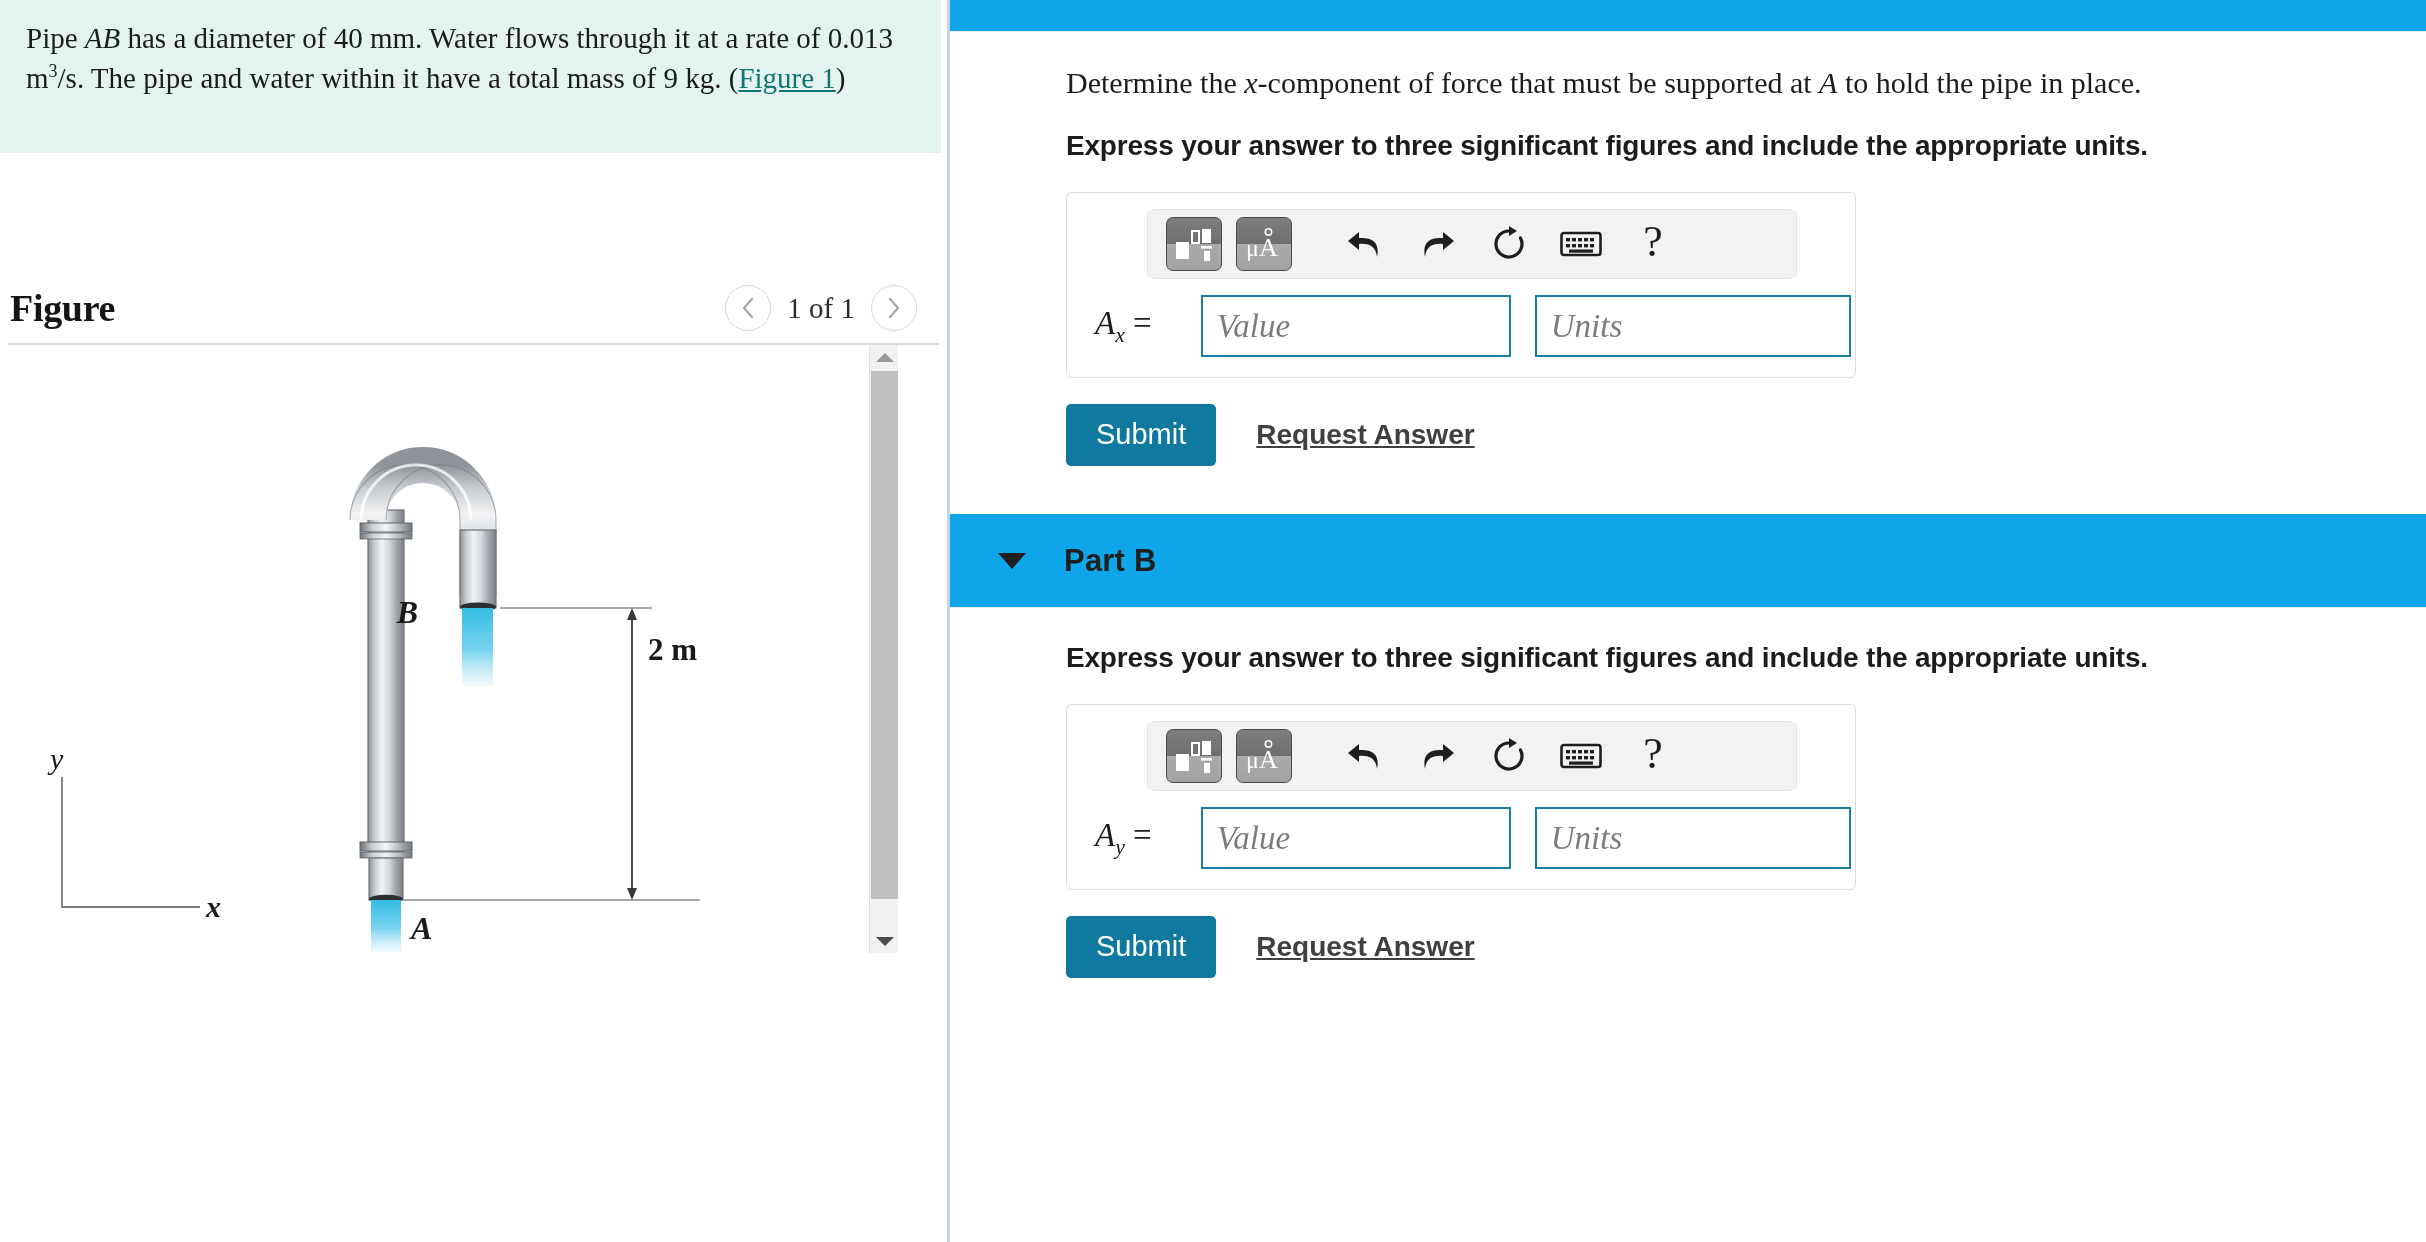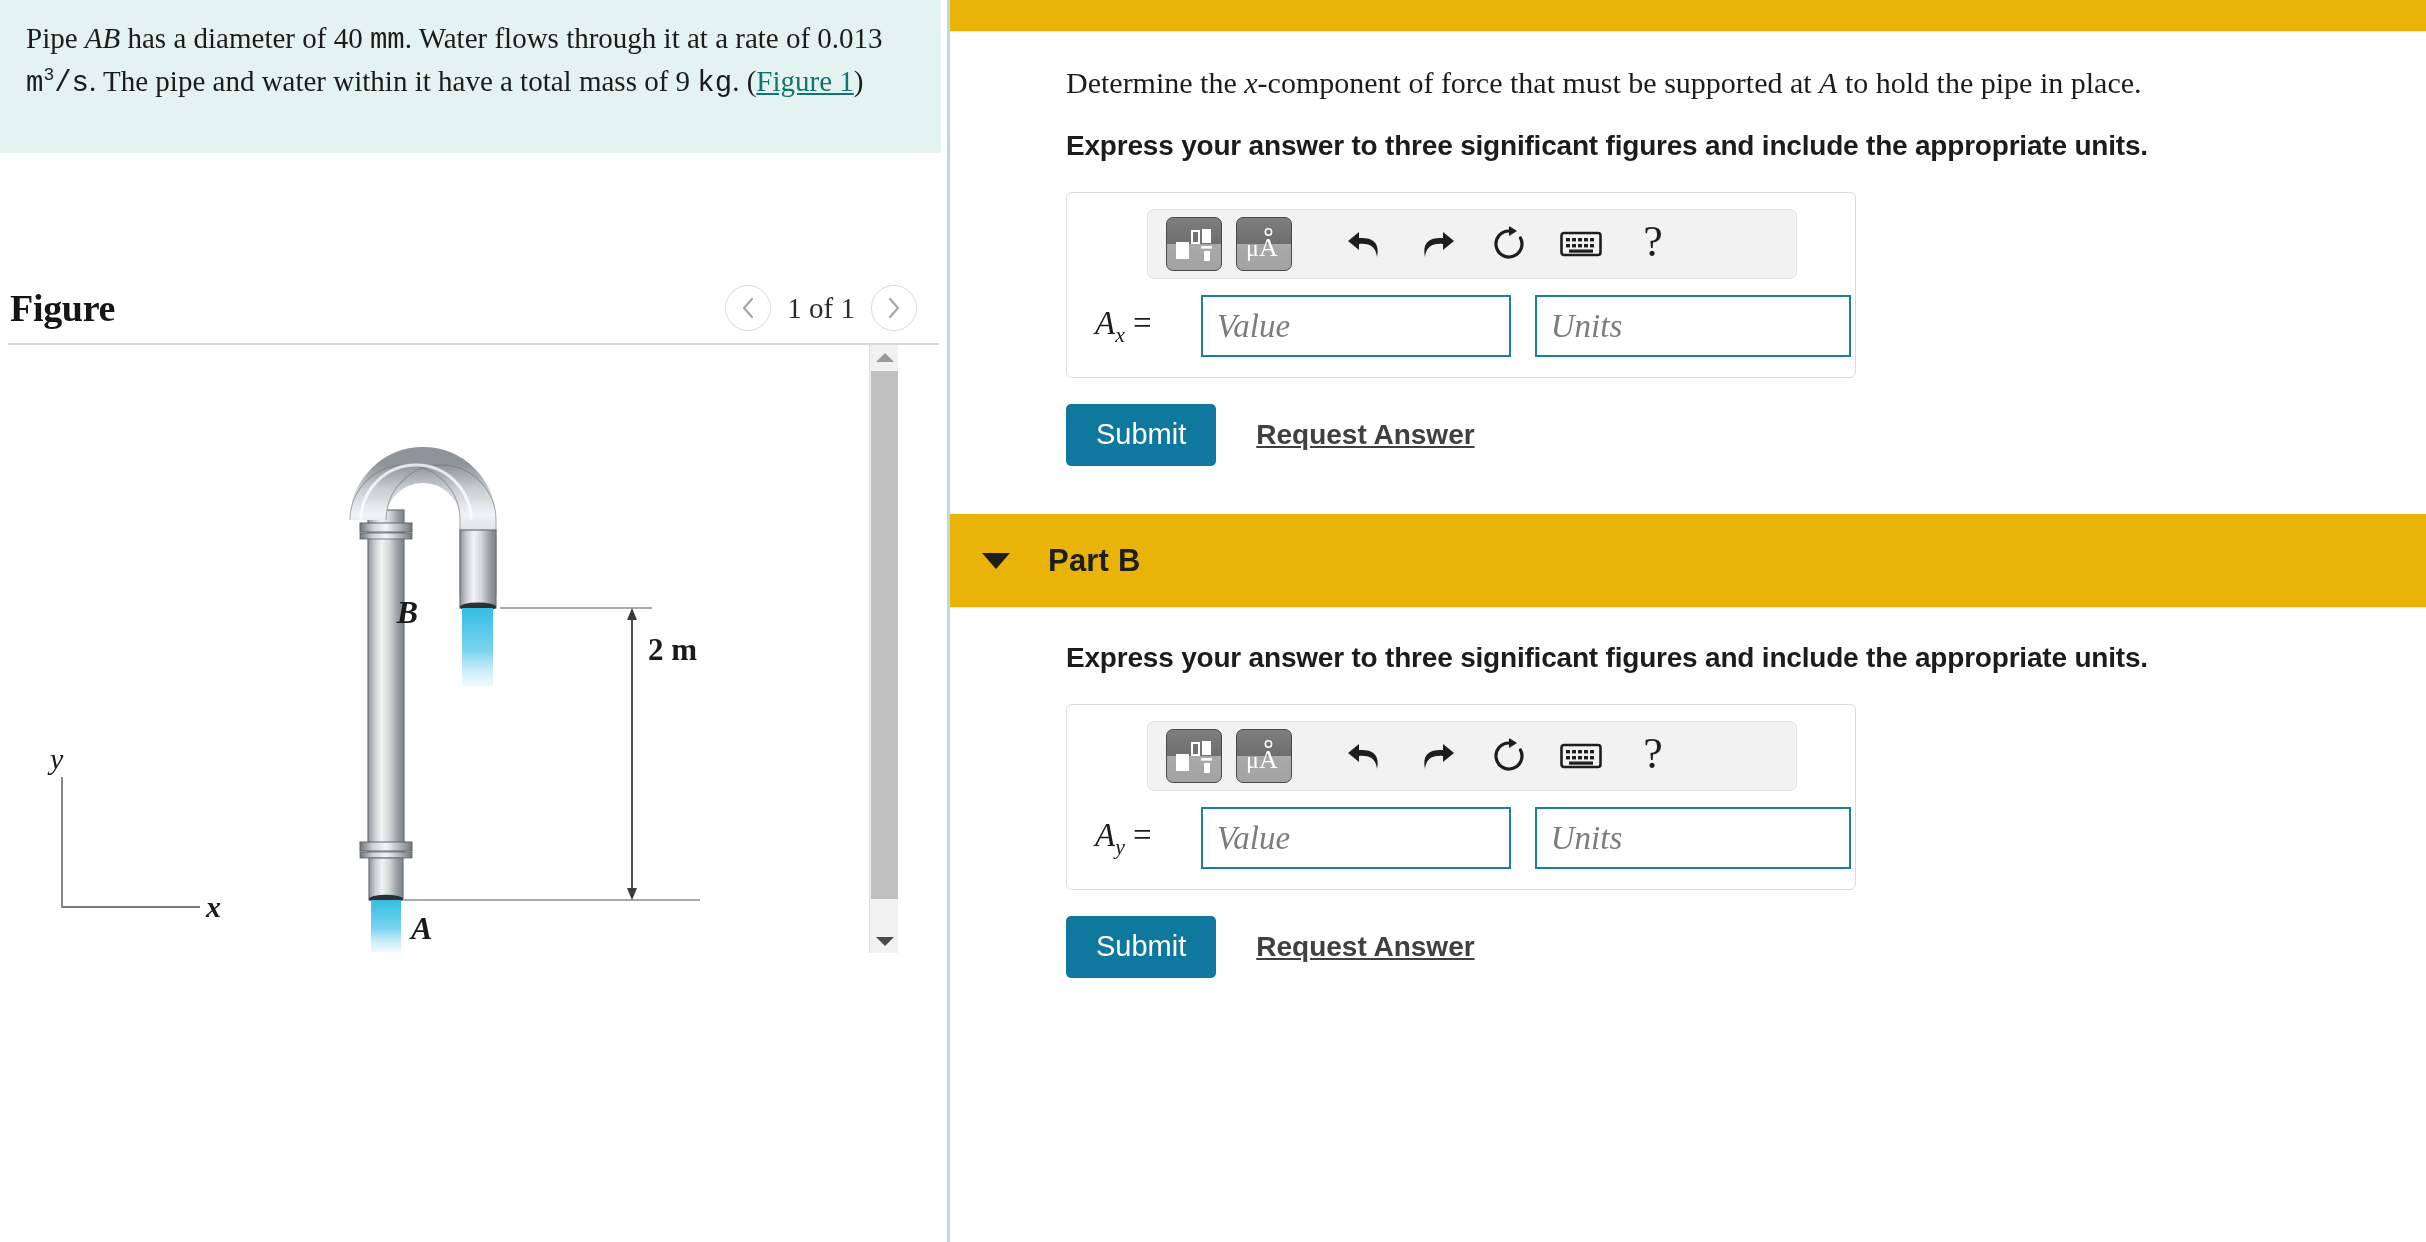--- a/index.html
+++ b/index.html
@@ -27,21 +27,21 @@
     width: 941px;
     min-height: 153px;
   }
   .problem-text {
     font-family: "Liberation Serif", serif;
     font-size: 29px;
     line-height: 1.38;
     color: #1b1b1b;
   }
   .mathit { font-family: "Liberation Serif", serif; font-style: italic; }
-  .mathrm { font-family: Liberation Mono, monospace; font-style: normal; }
+  .mathrm { font-family: Liberation Serif, serif; font-style: normal; }
   .sup { font-size: 0.62em; vertical-align: super; }
   .figlink { color: #0f766e; text-decoration: underline; cursor: pointer; }
 
   .figure-header {
     display: flex;
     align-items: center;
     justify-content: space-between;
     padding: 0 30px 0 10px;
     margin-top: 120px;
     height: 70px;
@@ -112,25 +112,25 @@
   }
 
   
   .right-panel {
     position: relative;
     flex: 1 1 auto;
     height: 1242px;
     background: #ffffff;
   }
   .part-header {
-    background: #eab308;
+    background: #0ea5e9;
     border-bottom: 1px solid #ececec;
     display: flex;
     align-items: center;
-    padding-left: 32px;
+    padding-left: 48px;
     gap: 38px;
   }
   .part-header.partial { height: 32px; }
   .part-header.full { height: 94px; }
   .caret {
     width: 0; height: 0;
     border-left: 14px solid transparent;
     border-right: 14px solid transparent;
     border-top: 16px solid #1e1e1e;
     cursor: pointer;

